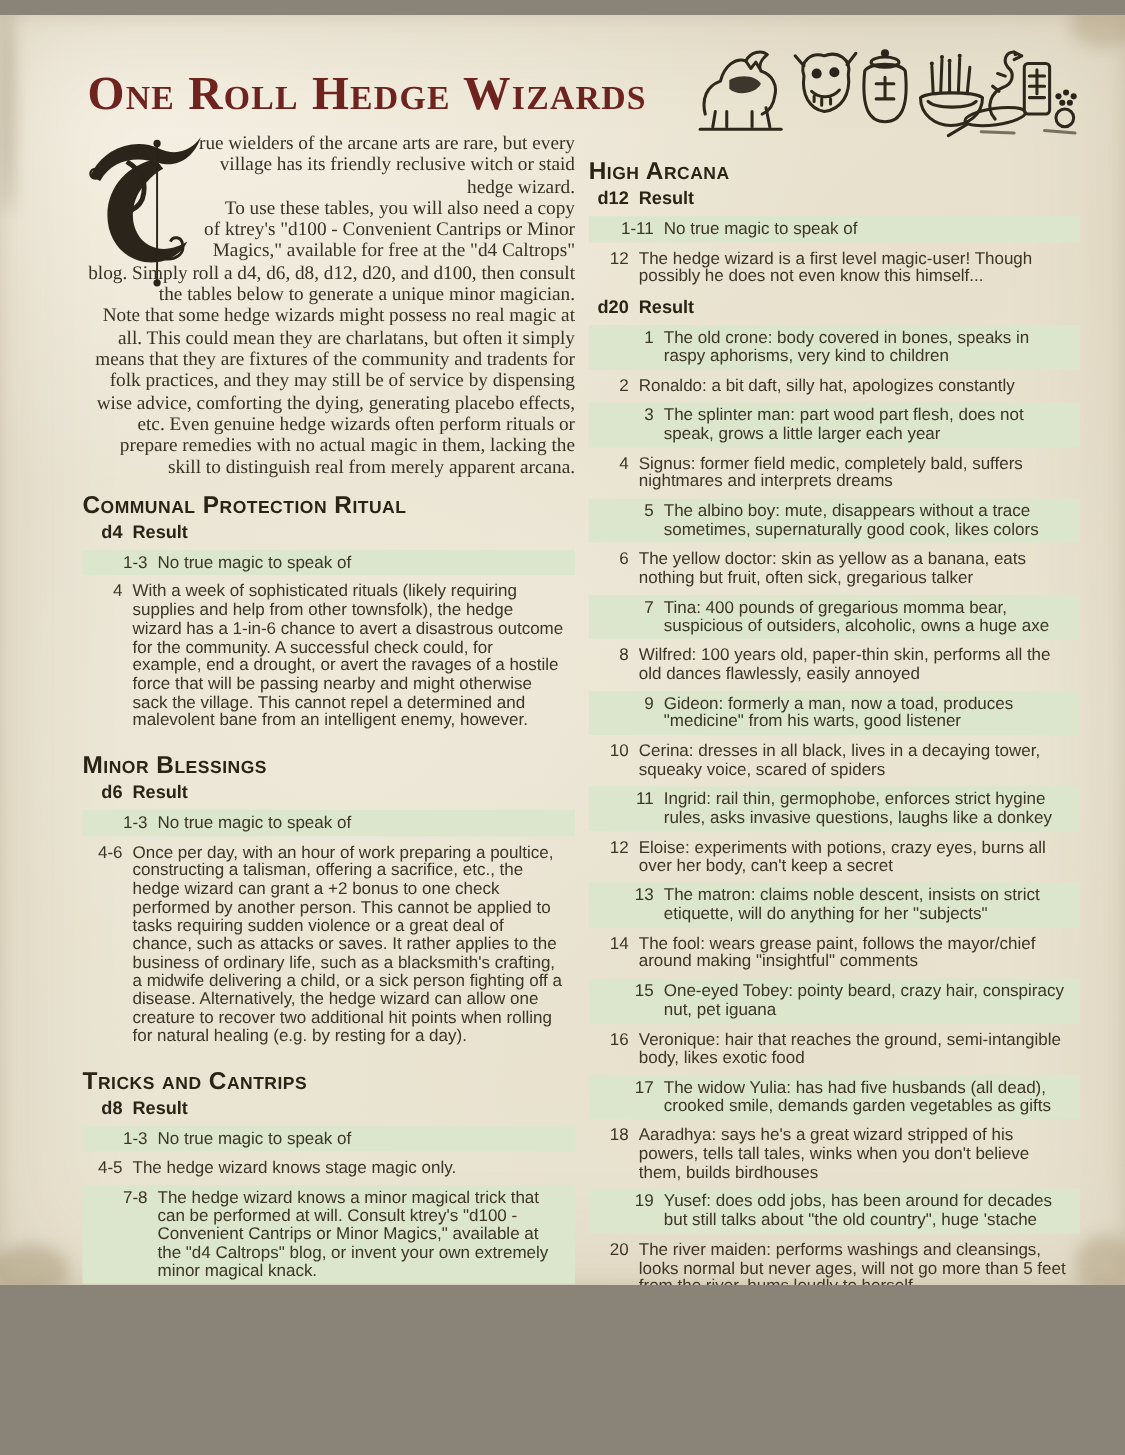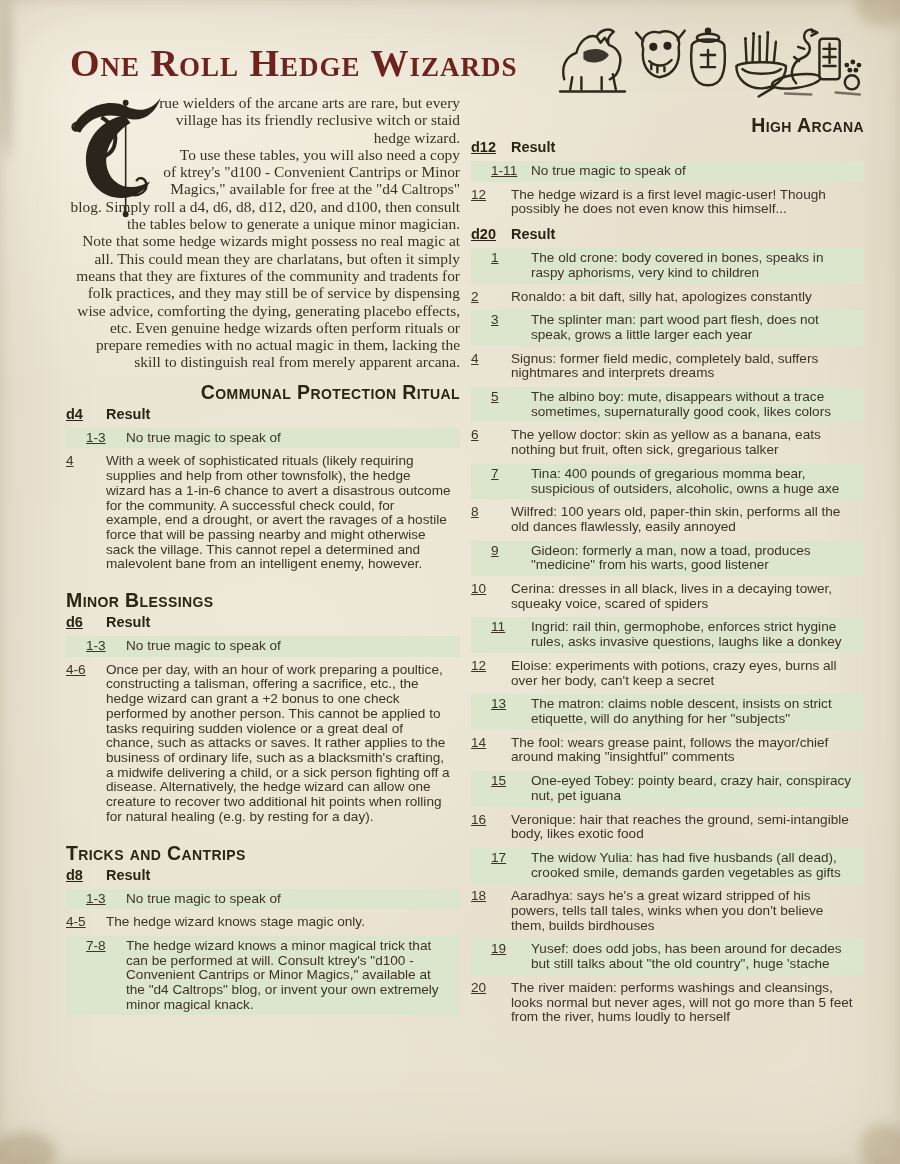--- a/index.html
+++ b/index.html
@@ -1,17 +1,17 @@
 <!DOCTYPE html>
 <html><head>
 <meta charset="utf-8">
 <style>
   html,body{margin:0;padding:0;background:#8a8378;}
   .page{
-    position:relative;width:900px;height:1164px;margin:0 auto;overflow:hidden;
+    position:relative;width:900px;height:1016px;margin:12px auto;overflow:hidden;
     font-family:"Liberation Sans",sans-serif;
     background-color:#e9e3d1;
     background-image:
       radial-gradient(900px 500px at 15% 8%, rgba(252,248,238,0.55), rgba(252,248,238,0) 60%),
       radial-gradient(700px 600px at 85% 20%, rgba(228,220,198,0.5), rgba(228,220,198,0) 60%),
       radial-gradient(500px 400px at 30% 55%, rgba(241,236,221,0.5), transparent 65%),
       radial-gradient(600px 500px at 70% 80%, rgba(226,218,196,0.45), transparent 60%),
       radial-gradient(1200px 900px at 50% 45%, rgba(237,231,216,0.6), transparent 75%);
     box-shadow: inset 0 0 90px rgba(150,128,88,0.22), inset 0 0 14px rgba(130,108,70,0.18);
   }
@@ -36,24 +36,24 @@
   .intro p{margin:0;}
   .intro .pind{text-indent:13px;}
   .dropcap{float:left;width:90px;height:101px;}
   .dropcap svg{width:98px;height:128px;display:block;}
   .sr{position:absolute;width:1px;height:1px;overflow:hidden;clip:rect(0 0 0 0);}
 
   .sec-title{
     margin:14px 0 1px;font-weight:700;font-size:19.5px;line-height:22px;
     font-variant:small-caps;letter-spacing:0.4px;color:#2b2316;
   }
-  .tbl:first-child .sec-title{margin-top:10px;text-align:right;}
+  .tbl:first-child .sec-title{margin-top:10px;}
   .col-right .tbl:first-child .sec-title{margin-top:0;}
   .dice-head{display:flex;font-weight:700;font-size:14.5px;line-height:16px;color:#2b2316;padding:2px 0 3px;}
-  .roll{flex:0 0 32px;white-space:nowrap;text-decoration:underline;}
+  .roll{flex:0 0 32px;text-align:right;white-space:nowrap;}
   .rtxt{margin-left:8px;flex:1;padding-right:4px;}
   .trow{display:flex;font-size:13.6px;line-height:14.7px;color:#3d3427;padding:3px 4px 3px 0;margin-top:3px;}
   .trow.hl{background:#dbe6cd;padding-left:20px;}
   .tbl{margin-bottom:4px;}
   .ink{stroke:#2e271c;fill:none;stroke-width:2.4;stroke-linecap:round;stroke-linejoin:round;}
   .inkfill{fill:#2a241b;stroke:none;}
 </style>
 </head>
 <body>
 

